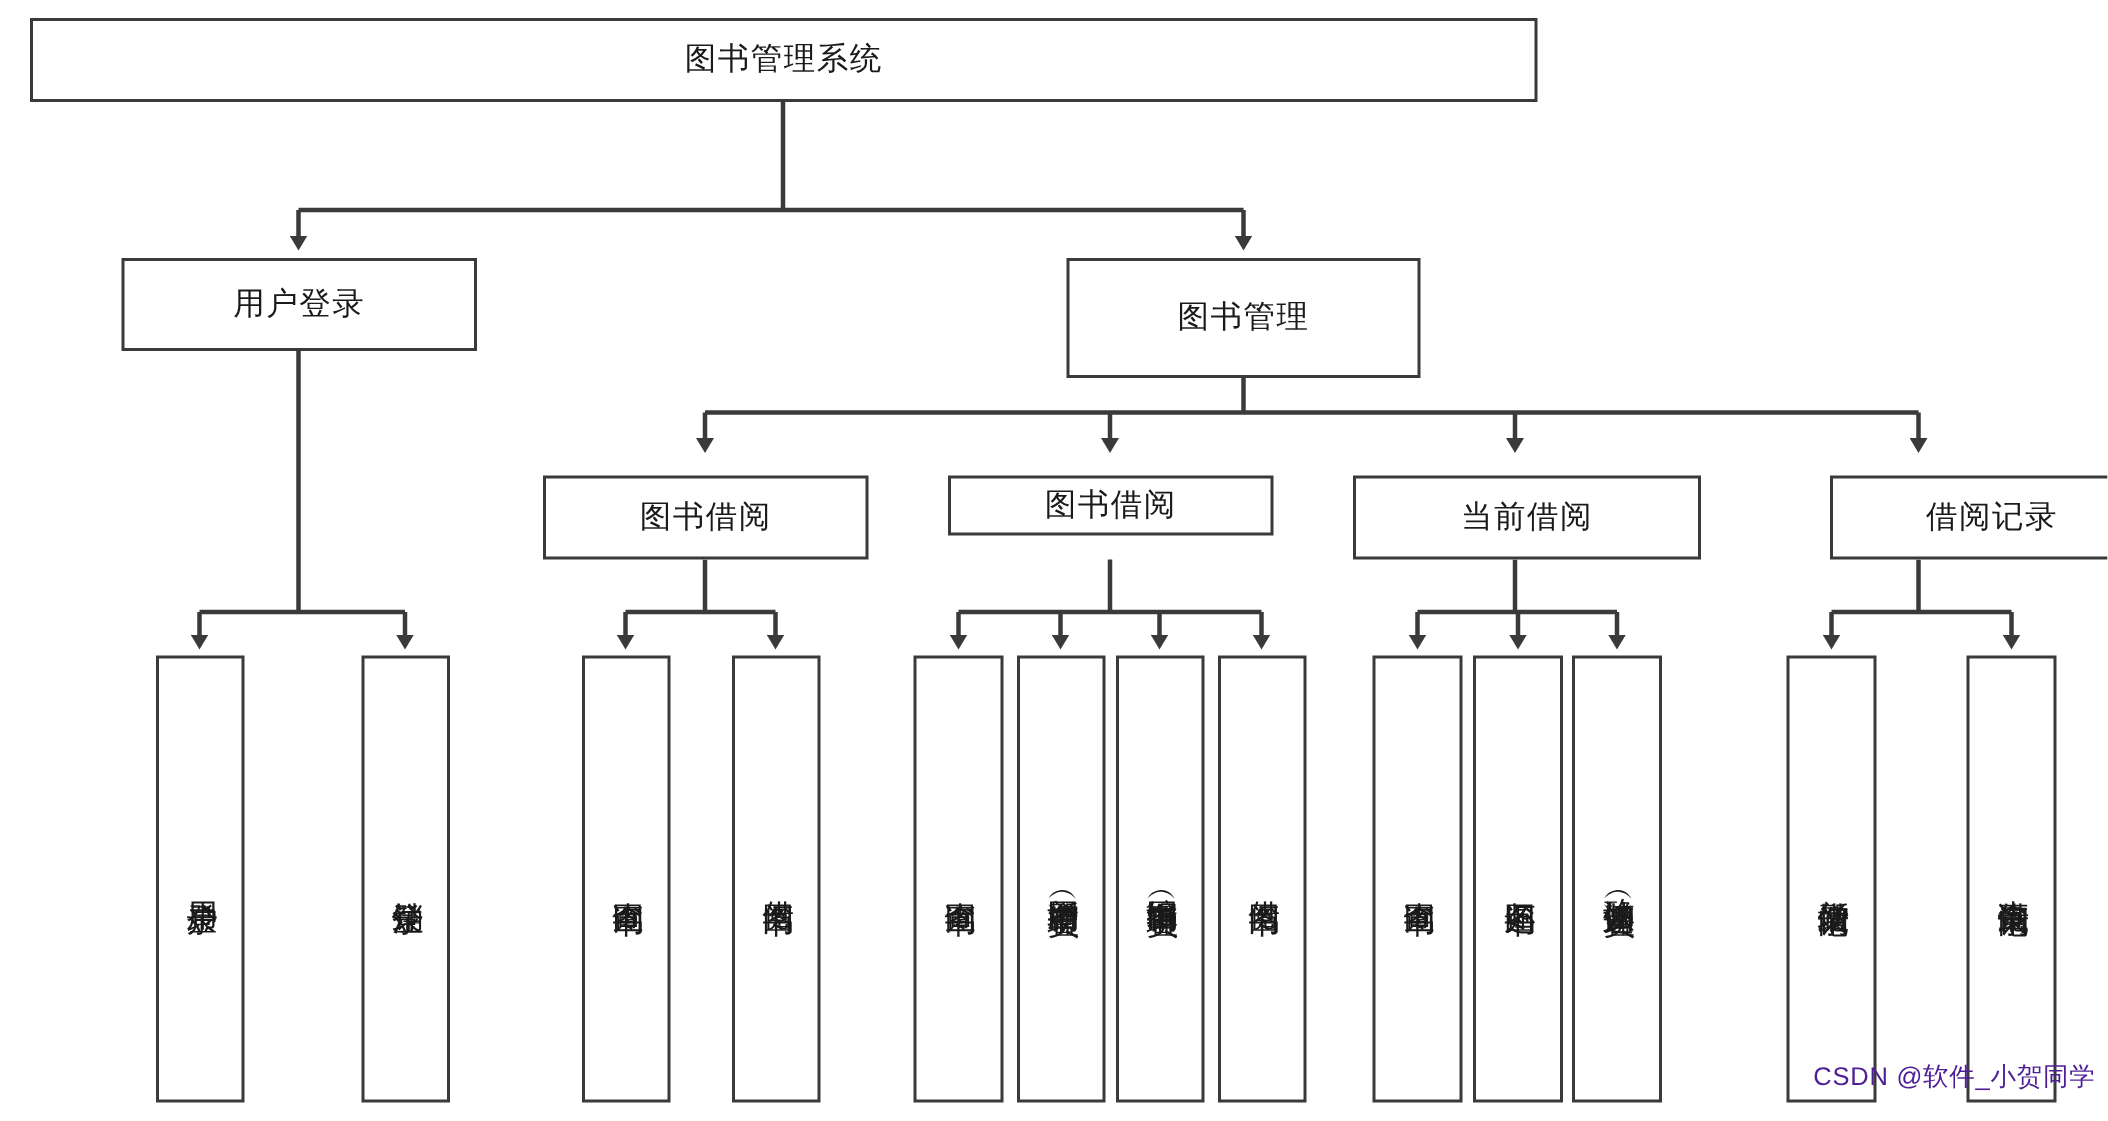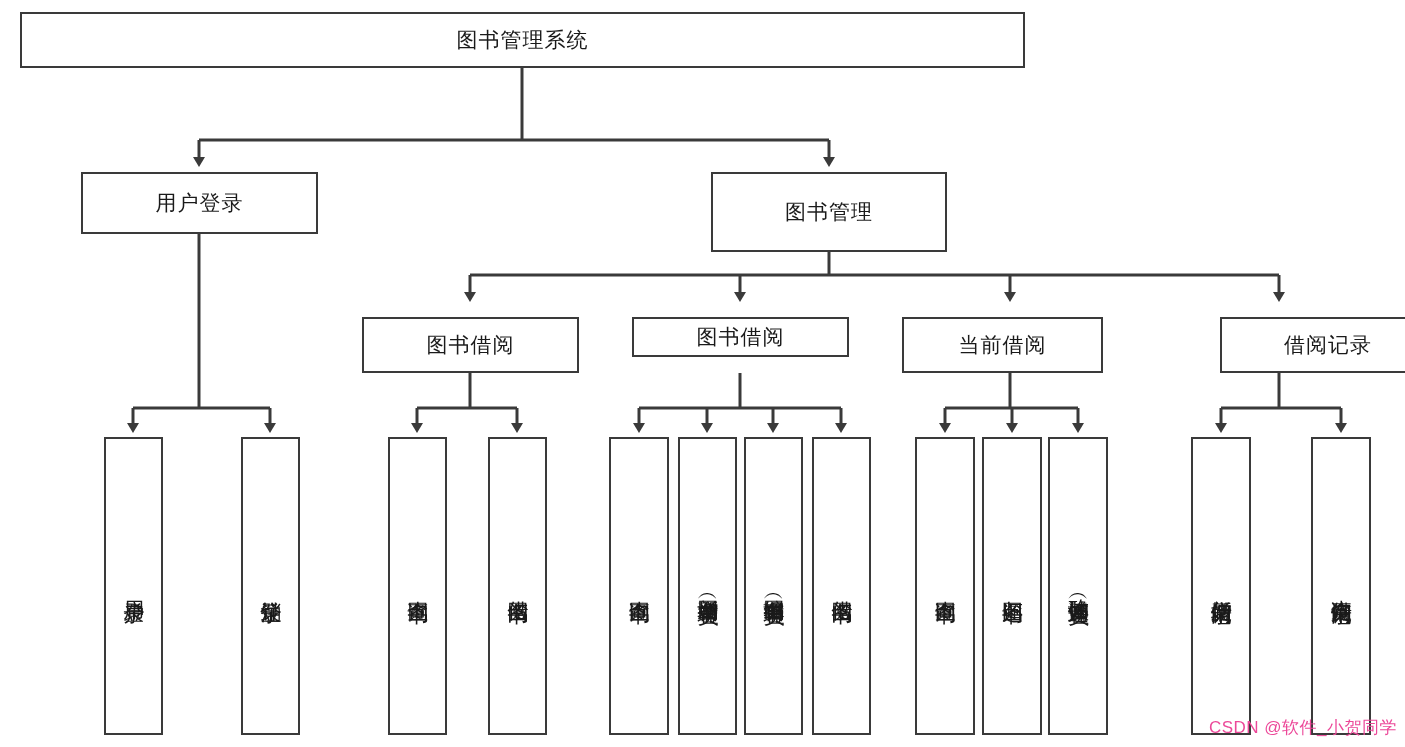--- a/index.html
+++ b/index.html
@@ -51,23 +51,23 @@
   }
   .node.v > span {
     writing-mode: vertical-rl;
     text-orientation: upright;
     display: block;
     white-space: nowrap;
   }
   .watermark {
     position: absolute;
     right: 8px;
-    bottom: 8px;
+    bottom: 18px;
     font-size: 17px;
-    color: #ec4899;
+    color: #4c1d95;
     letter-spacing: 0.5px;
     white-space: nowrap;
   }
 </style>
 </head>
 <body>
 
 <div id="canvas">
 
   <svg class="wires" viewBox="0 0 1405 747" xmlns="http://www.w3.org/2000/svg">
@@ -130,21 +130,21 @@
   <div class="node h" style="left:711px; top:172px; width:236px; height:80px;">
     <span>图书管理</span>
   </div>
 
   <div class="node h" style="left:362px; top:317px; width:217px; height:56px;">
     <span>图书借阅</span>
   </div>
   <div class="node h" style="left:632px; top:317px; width:217px; height:40px;">
     <span>图书借阅</span>
   </div>
-  <div class="node h" style="left:902px; top:317px; width:201px; height:56px;">
+  <div class="node h" style="left:902px; top:317px; width:232px; height:56px;">
     <span>当前借阅</span>
   </div>
   <div class="node h" style="left:1220px; top:317px; width:216px; height:56px;">
     <span>借阅记录</span>
   </div>
 
   <div class="node v" style="left:104px; top:437px; width:59px; height:298px;">
     <span>用户登录</span>
   </div>
   <div class="node v" style="left:241px; top:437px; width:59px; height:298px;">

